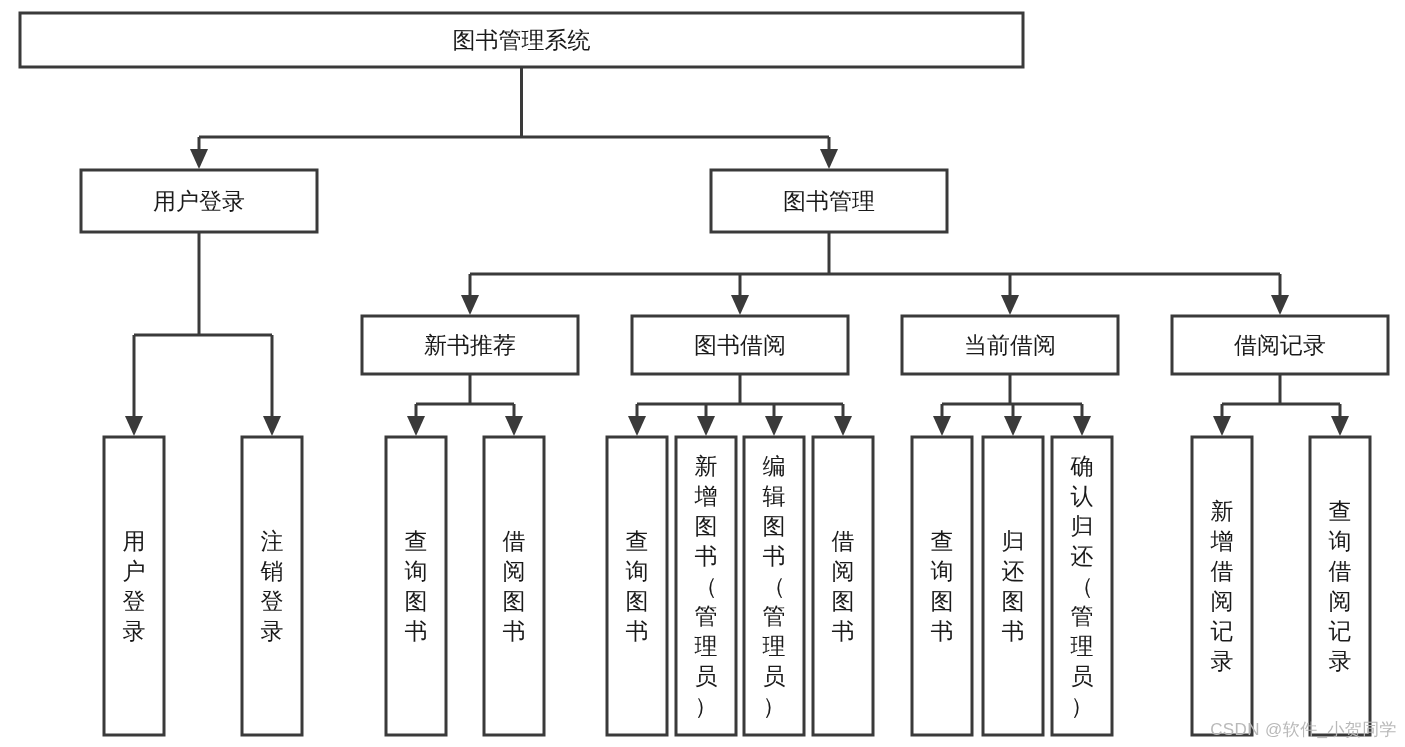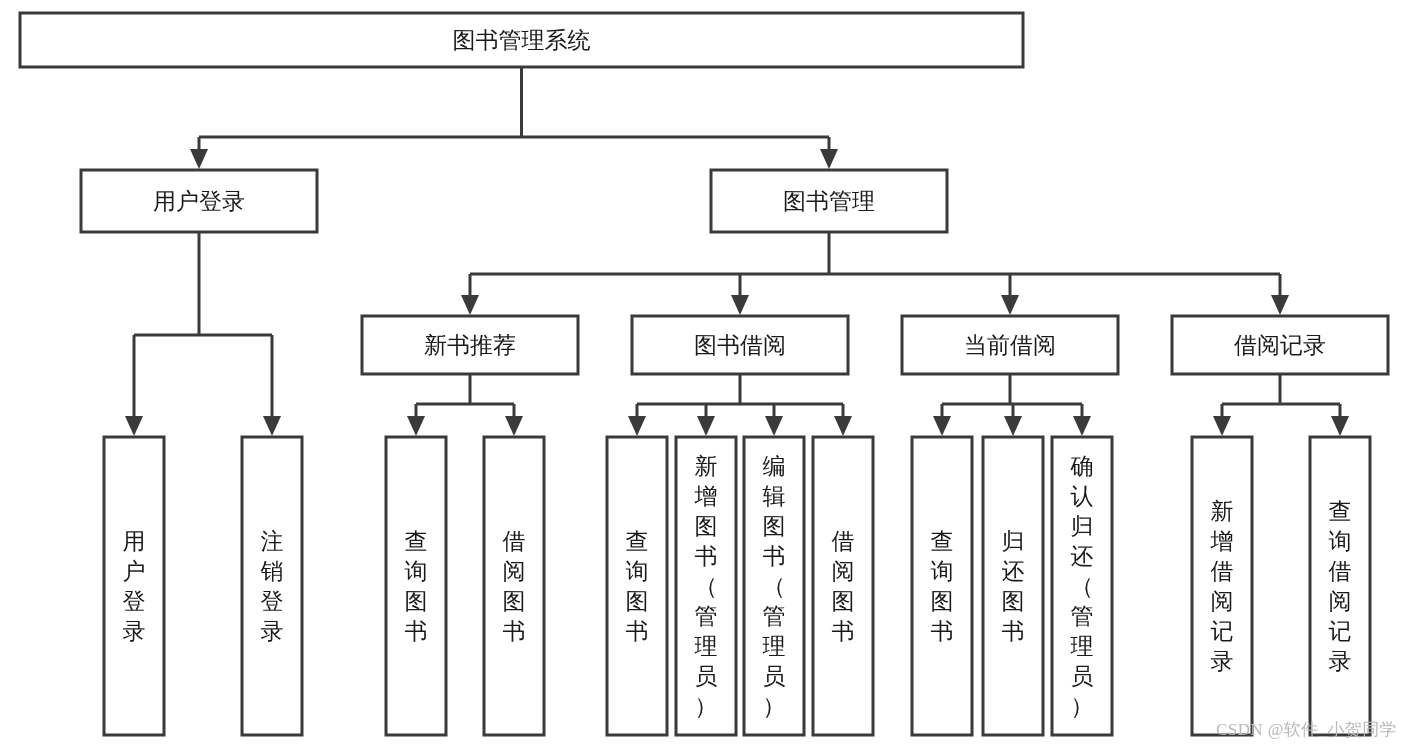--- a/index.html
+++ b/index.html
@@ -49,21 +49,21 @@
   .node-label-v {
     font-family: "DejaVu Sans", "Liberation Sans", sans-serif;
     fill: #1a1a1a;
     font-size: 23px;
     text-anchor: middle;
   }
   .watermark {
     position: absolute;
     right: 8px;
     bottom: 6px;
-    font-family: Liberation Serif, serif;
+    font-family: Liberation Sans, sans-serif;
     font-size: 17px;
     color: #b9b9b9;
     letter-spacing: 0.4px;
     white-space: nowrap;
     pointer-events: none;
   }
 </style>
 </head>
 <body>
 

